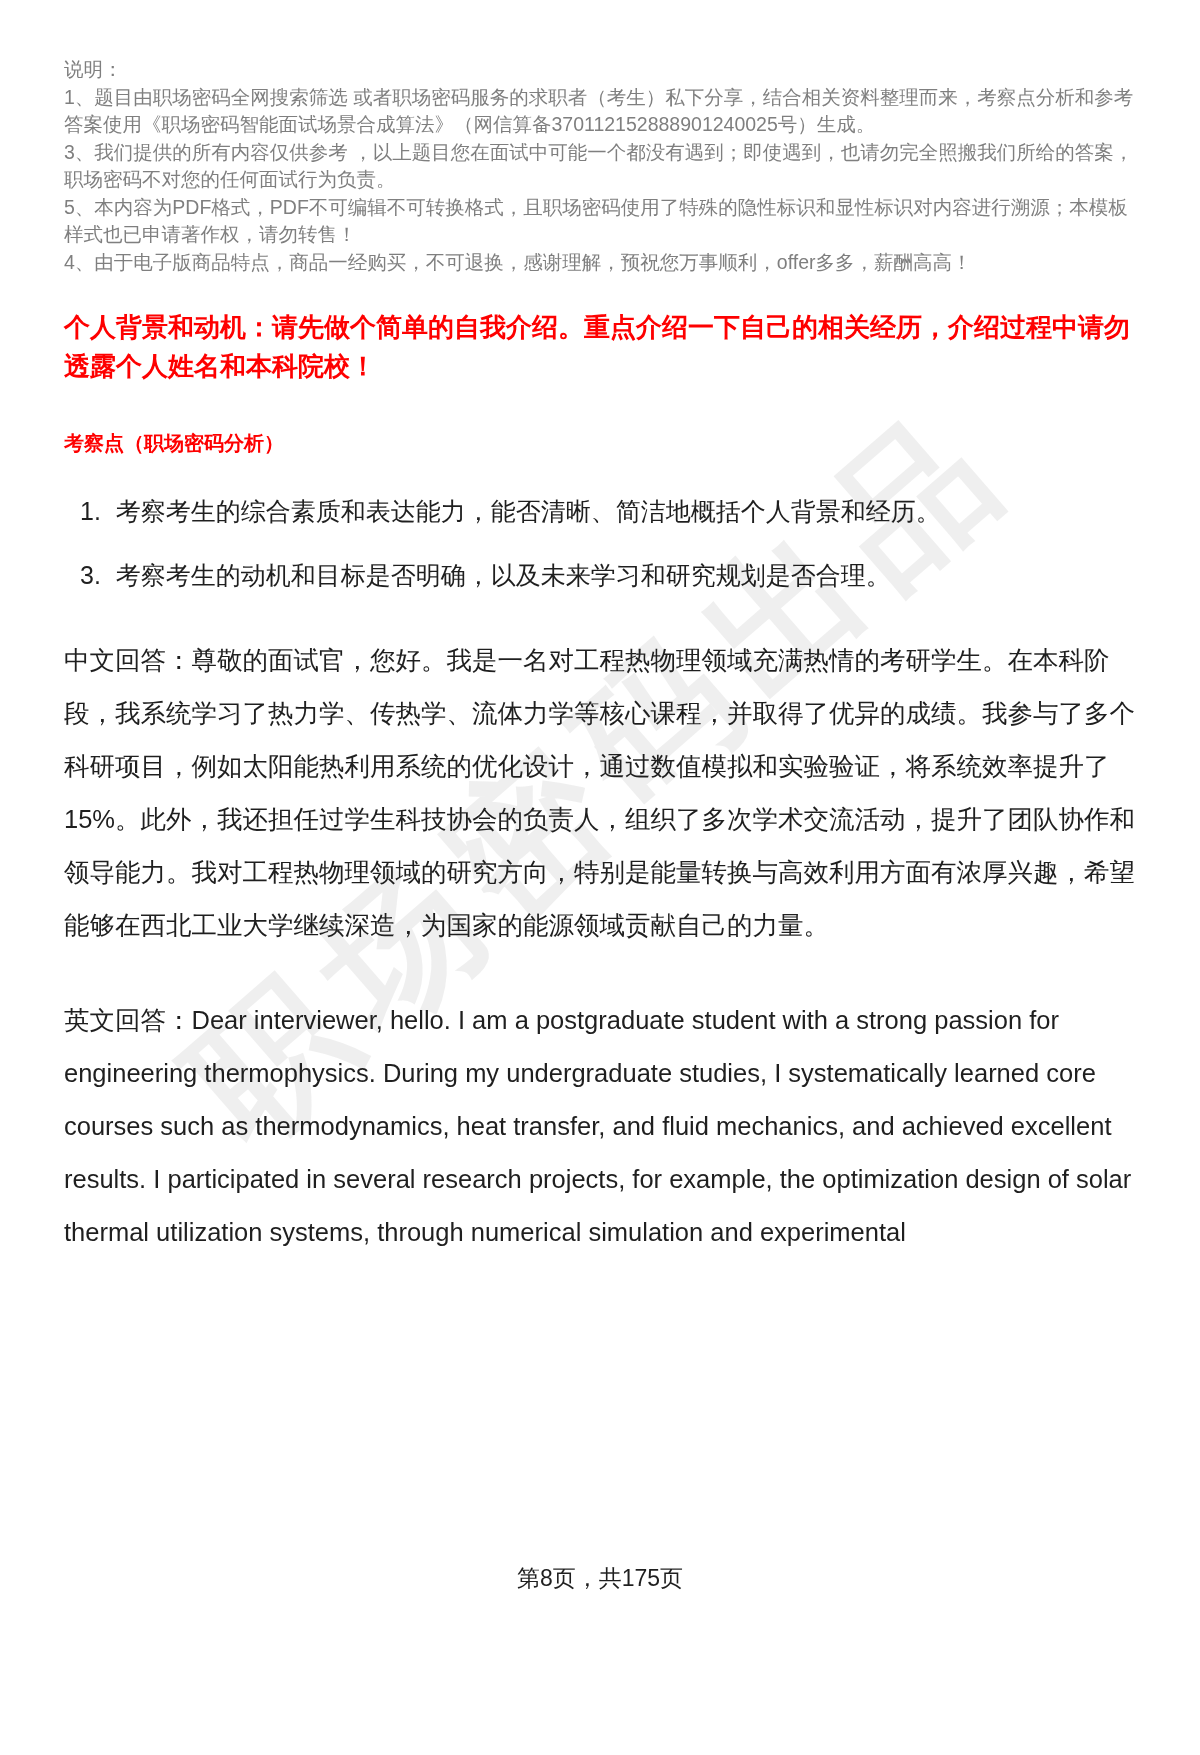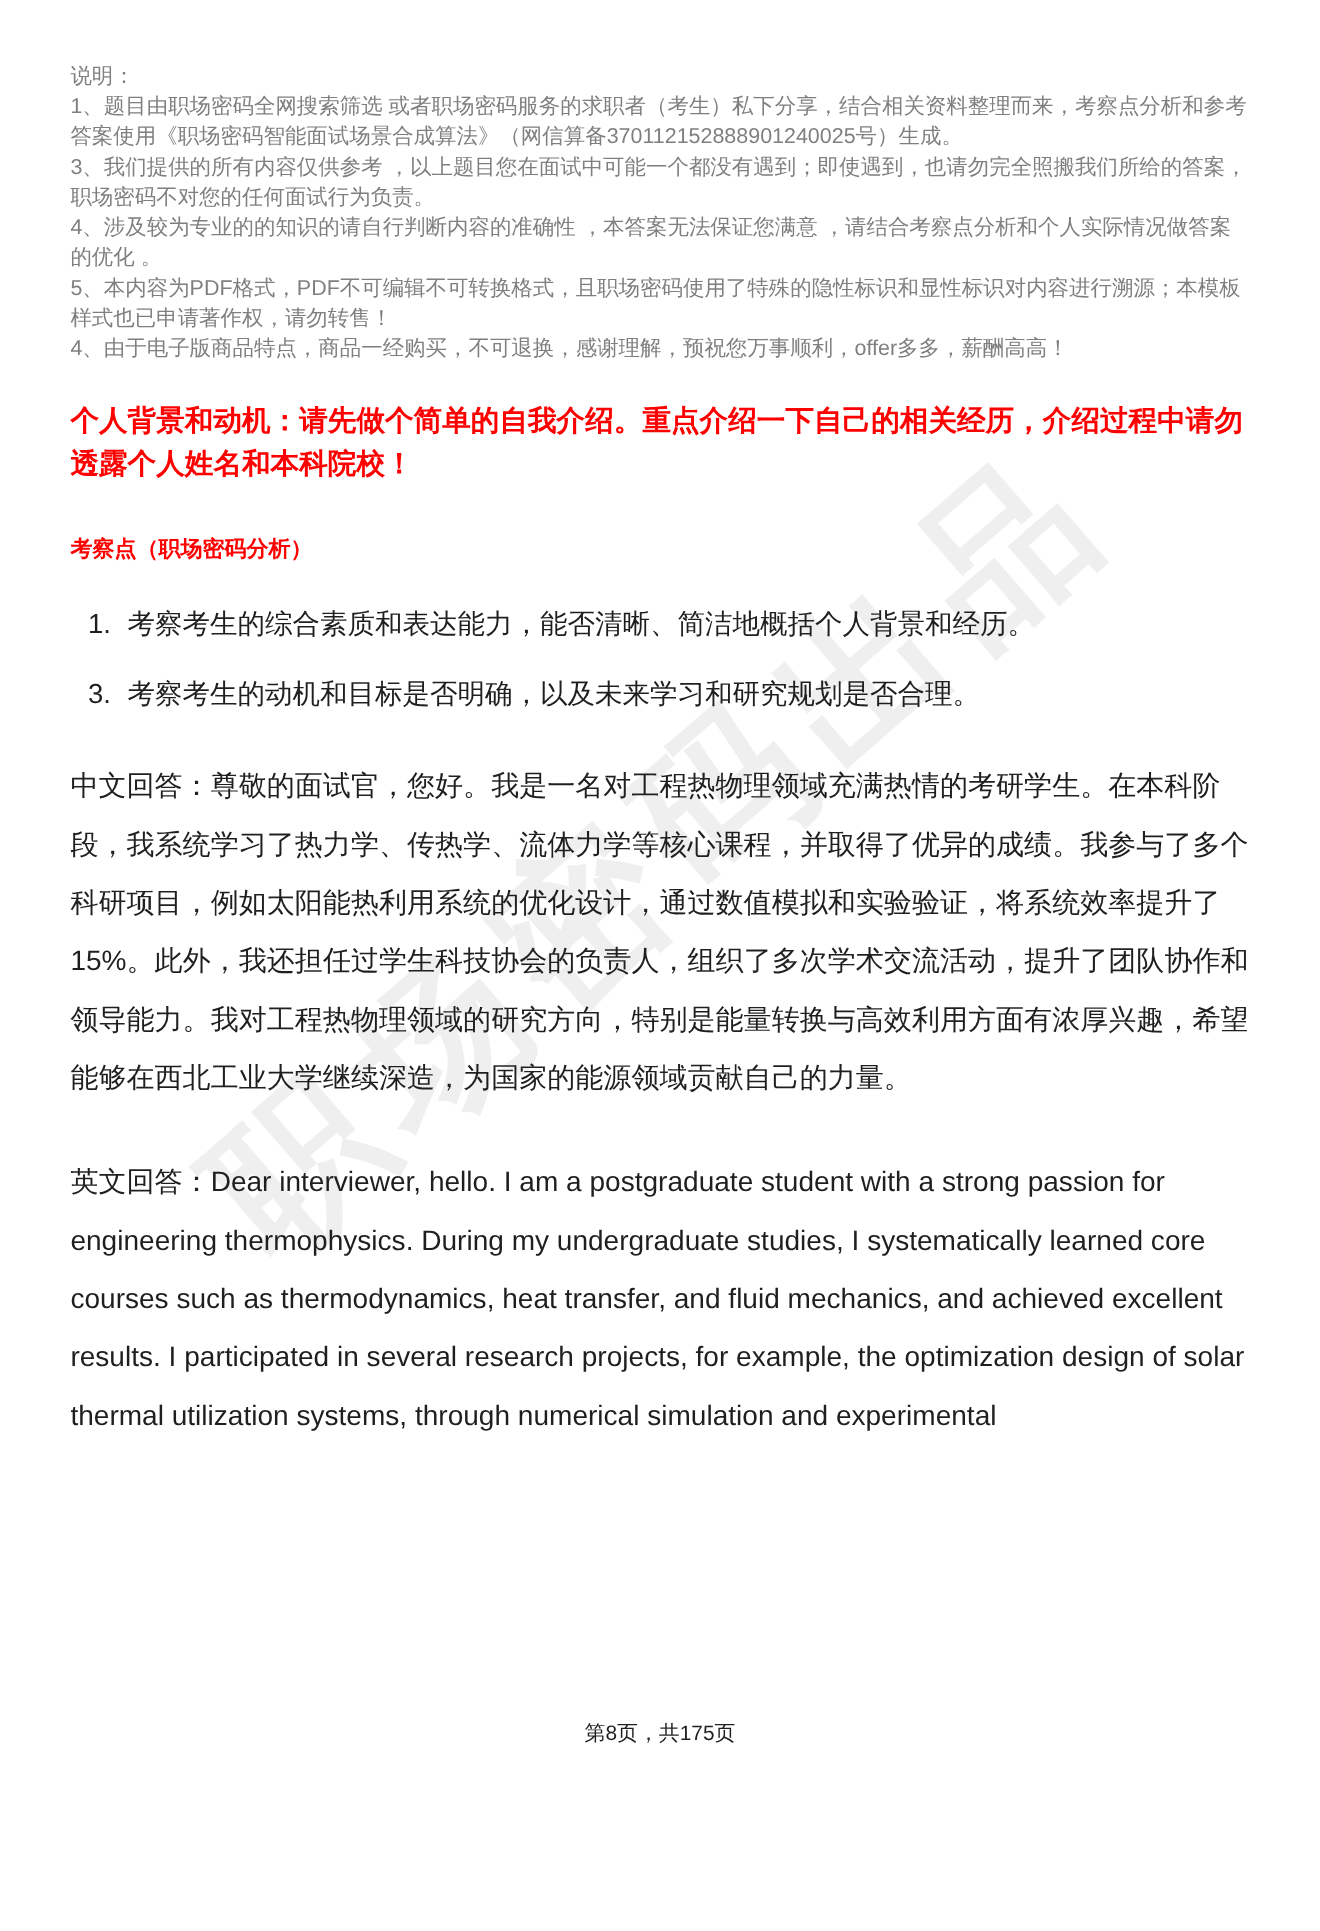--- a/index.html
+++ b/index.html
@@ -69,38 +69,37 @@
     margin: 42px 0 0 0;
   }
   .answer .label { }
   .footer {
     position: absolute;
     top: 1563px;
     left: 0;
     width: 100%;
     text-align: center;
     color: #1f1f1f;
-    font-size: 19px;
+    font-size: 23px;
     z-index: 1;
   }
 </style>
 </head>
 <body>
 
 <div class="page">
 
   <div class="watermark">职场密码出品</div>
 
   <div class="content">
 
     <section class="notice">
       <div class="notice-line">说明：</div>
       <div class="notice-line">1、题目由职场密码全网搜索筛选 或者职场密码服务的求职者（考生）私下分享，结合相关资料整理而来，考察点分析和参考答案使用《职场密码智能面试场景合成算法》（网信算备370112152888901240025号）生成。</div>
       <div class="notice-line">3、我们提供的所有内容仅供参考 ，以上题目您在面试中可能一个都没有遇到；即使遇到，也请勿完全照搬我们所给的答案，职场密码不对您的任何面试行为负责。</div>
-      <div class="notice-line">4、涉及较为专业的的知识的请自行判断内容的准确性 ，本答案无法保证您满意 ，请结合考察点分析和个人实际情况做答案的优化 。</div>
       <div class="notice-line">5、本内容为PDF格式，PDF不可编辑不可转换格式，且职场密码使用了特殊的隐性标识和显性标识对内容进行溯源；本模板样式也已申请著作权，请勿转售！</div>
       <div class="notice-line">4、由于电子版商品特点，商品一经购买，不可退换，感谢理解，预祝您万事顺利，offer多多，薪酬高高！</div>
     </section>
 
     <h2 class="question">个人背景和动机：请先做个简单的自我介绍。重点介绍一下自己的相关经历，介绍过程中请勿透露个人姓名和本科院校！</h2>
 
     <h3 class="analysis-title">考察点（职场密码分析）</h3>
 
     <ol class="points">
       <li class="point">

